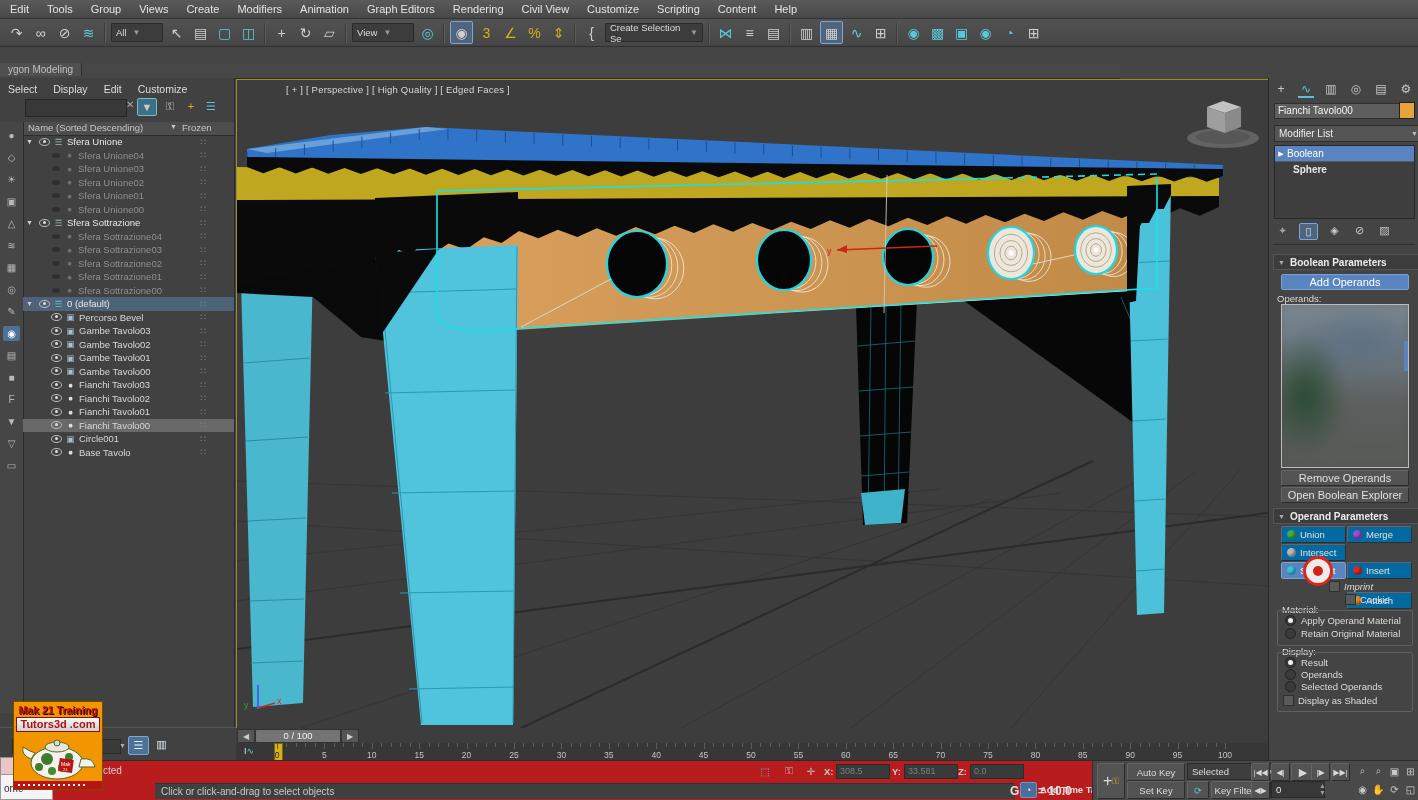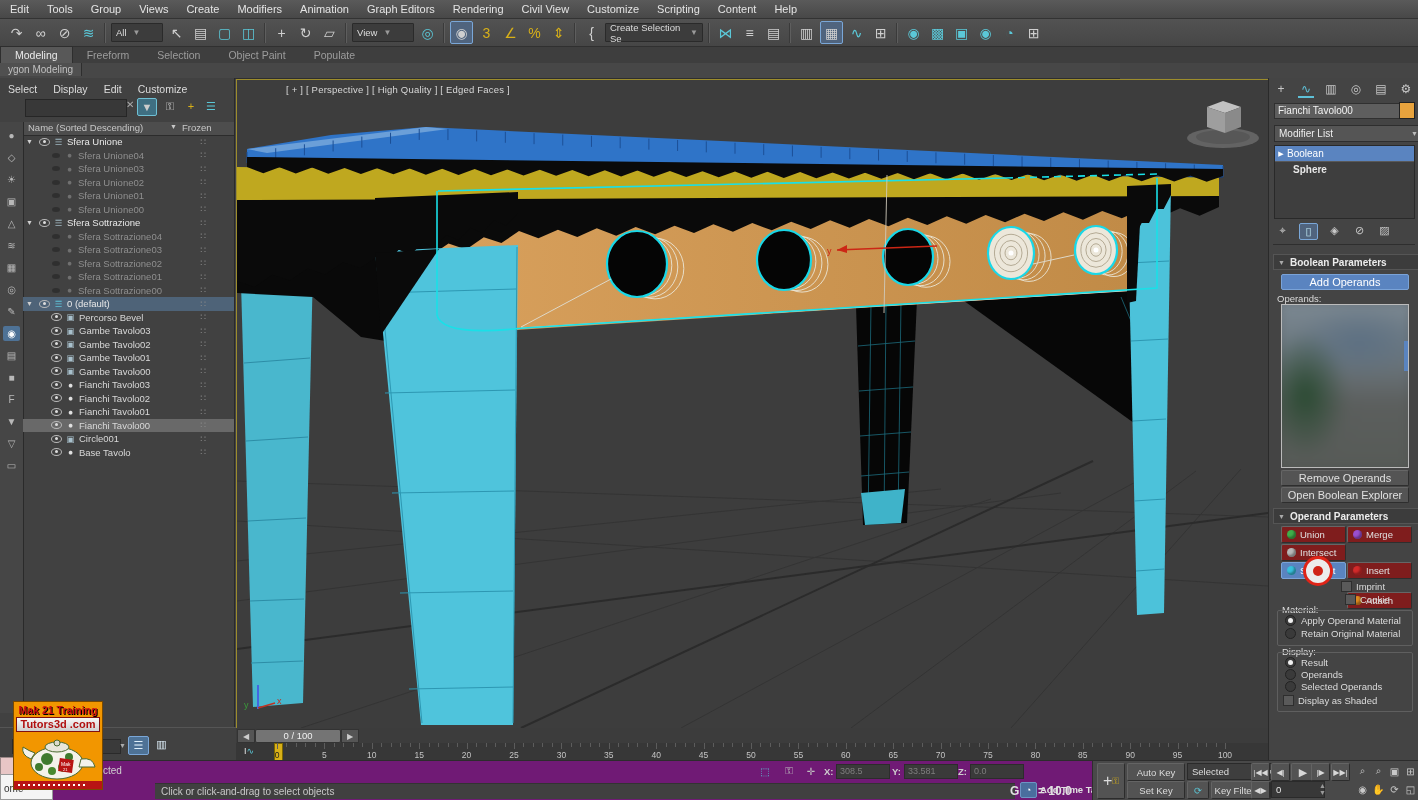--- a/index.html
+++ b/index.html
@@ -85,21 +85,21 @@
          justify-content:center;border-radius:2px;}
   .cpbtn.blue{background:#5a84c0;color:#fff;border-color:#7aa3d8;}
   #operbox{position:absolute;left:12px;top:226px;width:126px;height:162px;border:1px solid #bbb;overflow:hidden;}
   #operblur{position:absolute;left:-8px;top:-8px;right:-8px;bottom:-8px;filter:blur(7px);
      background:
        radial-gradient(60px 90px at 22% 55%, rgba(38,72,46,.95), rgba(38,72,46,0) 70%),
        radial-gradient(90px 50px at 60% 25%, rgba(90,110,130,.9), rgba(90,110,130,0) 75%),
        linear-gradient(#7d8a94 0%, #6c7880 30%, #66707000 60%),
        linear-gradient(#6a6f72,#5c5f5e 55%,#565a56);}
   #operscroll{position:absolute;right:0;top:36px;width:4px;height:30px;background:#5a84c0;}
-  .opbtn{height:15px;background:#7f1d1d;border:1px solid #666;border-bottom-color:#2e2e2e;
+  .opbtn{height:15px;background:#0369a1;border:1px solid #666;border-bottom-color:#2e2e2e;
          border-right-color:#2e2e2e;border-radius:2px;color:#e0e0e0;font-size:9.5px;
          display:flex;align-items:center;gap:4px;padding-left:5px;}
   .opbtn.sel{background:#5a84c0;color:#fff;border-color:#7aa3d8;}
   .opdot{width:9px;height:9px;border-radius:50%;flex:none;box-shadow:inset -2px -2px 2px rgba(0,0,0,.35);}
   .ckrow{position:absolute;display:flex;align-items:center;gap:4px;font-size:9.5px;color:#dcdcdc;}
   .ck{width:9px;height:9px;background:#5a5a5a;border:1px solid #2e2e2e;flex:none;}
   .groupbox{position:absolute;border:1px solid #5f5f5f;border-radius:2px;}
   .gblabel{position:absolute;font-size:9.5px;color:#dcdcdc;background:#444;padding:0 3px;}
   .radio{width:9px;height:9px;border-radius:50%;background:#3a3a3a;border:1px solid #222;flex:none;position:relative;}
   .radio.on:after{content:"";position:absolute;left:2px;top:2px;width:5px;height:5px;border-radius:50%;background:#f0f0f0;}
@@ -116,21 +116,21 @@
   .tick{position:absolute;top:0;width:1px;background:#5c5c5c;}
   .ticklbl{position:absolute;top:7px;font-size:8.5px;color:#c4c4c4;transform:translateX(-50%);}
   
   #lbot{left:0;top:727px;width:236px;height:33px;background:#414141;border-top:1px solid #555;}
   #lydd{position:absolute;left:12px;top:11px;width:104px;height:13px;background:#3a3a3a;border:1px solid #2a2a2a;
         color:#8fbf6f;font-size:9px;padding-left:3px;line-height:13px;}
   #lyddcar{position:absolute;left:119px;top:14px;font-size:7px;color:#aaa;}
   .lyb{position:absolute;top:8px;width:19px;height:17px;display:flex;align-items:center;justify-content:center;
        font-size:11px;color:#dfeffa;border-radius:2px;}
   
-  #statusbar{left:0;top:760px;width:1418px;height:40px;background:#701a75;border-top:1px solid #2c2c2c;}
+  #statusbar{left:0;top:760px;width:1418px;height:40px;background:#b91c1c;border-top:1px solid #2c2c2c;}
   #statusfrag{position:absolute;left:103px;top:4px;font-size:10px;color:#cfcfcf;}
   #promptfield{position:absolute;left:155px;top:22px;width:860px;height:15px;background:#404040;border-top:1px solid #333;}
   #prompttext{position:absolute;left:6px;top:2px;font-size:10px;color:#c8c8c8;}
   .sico{position:absolute;top:3px;width:16px;height:14px;display:flex;align-items:center;justify-content:center;
         font-size:10px;color:#bfbfbf;}
   .coordlbl{position:absolute;top:5px;font-size:9.5px;color:#cfcfcf;font-weight:bold;}
   .coordfld{position:absolute;top:3px;width:46px;height:13px;background:#3a3a3a;border:1px solid #2c2c2c;
             color:#7e7e7e;font-size:9px;padding:0 3px;line-height:13px;}
   #gridlbl{position:absolute;left:1010px;top:23px;font-size:12px;color:#e2e2e2;font-weight:bold;}
   #ttico{position:absolute;left:1020px;top:21px;width:15px;height:14px;background:#4a6e9e;border:1px solid #6d95c4;
@@ -234,27 +234,20 @@
       <div class="tbico">⊞</div>
       <div class="tbsep"></div>
       <div class="tbico" style="color: rgb(91, 200, 216);">◉</div>
       <div class="tbico" style="color: rgb(91, 200, 216);">▩</div>
       <div class="tbico" style="color: rgb(91, 200, 216);">▣</div>
       <div class="tbico" style="color: rgb(91, 200, 216);">◉</div>
       <div class="tbico" style="color: rgb(91, 200, 216);">◔</div>
       <div class="tbico">⊞</div>
     </div>
 
-  <div class="abs" id="ribbontabs">
-      <div class="rtab on">Modeling</div>
-      <div class="rtab">Freeform</div>
-      <div class="rtab">Selection</div>
-      <div class="rtab">Object Paint</div>
-      <div class="rtab">Populate</div>
-    </div>
   <div class="abs" id="ribbonstrip">
     <span>ygon Modeling</span>
   </div>
 
   <div class="abs" id="explorer">
     <div id="exmenu">
         <span>Select</span>
         <span>Display</span>
         <span>Edit</span>
         <span>Customize</span>
@@ -770,21 +763,21 @@
         </div>
         <div class="opbtn sel" style="position: absolute; left: 12px; top: 484px; width: 58px;">
           <span class="opdot" style="background: rgb(56, 192, 220);"></span>
           <span>Subtract</span>
         </div>
         <div class="opbtn" style="position: absolute; left: 78px; top: 484px; width: 58px;">
           <span class="opdot" style="background: rgb(212, 42, 42);"></span>
           <span>Insert</span>
         </div>
       </div>
-    <div class="ckrow" style="left:72px;top:503px;">
+    <div class="ckrow" style="left:60px;top:503px;font-style:italic;">
       <span class="ck"></span>
       <span>Imprint</span>
     </div>
     <div class="ckrow" style="left:76px;top:516px;">
       <span class="ck"></span>
       <span>Cookie</span>
     </div>
 
     <div class="gblabel" style="left:10px;top:526px;">Material:</div>
     <div class="groupbox" style="left:8px;top:532px;width:134px;height:34px;"></div>

